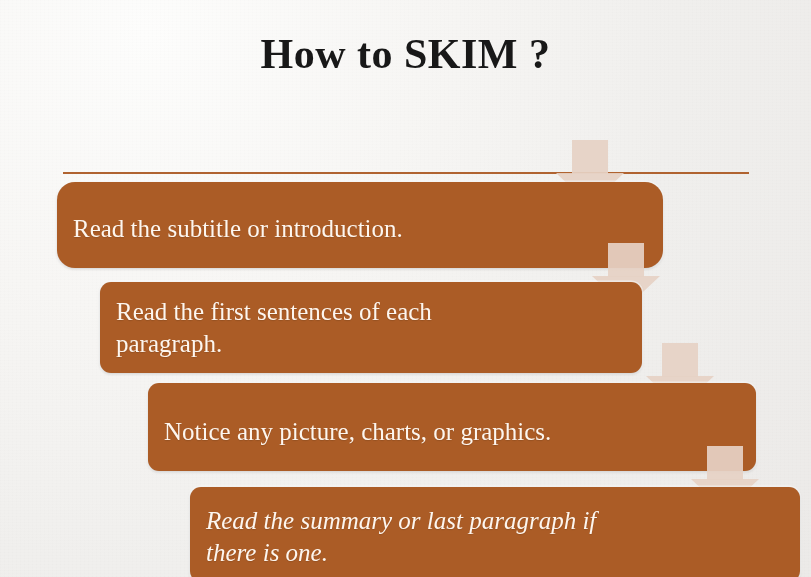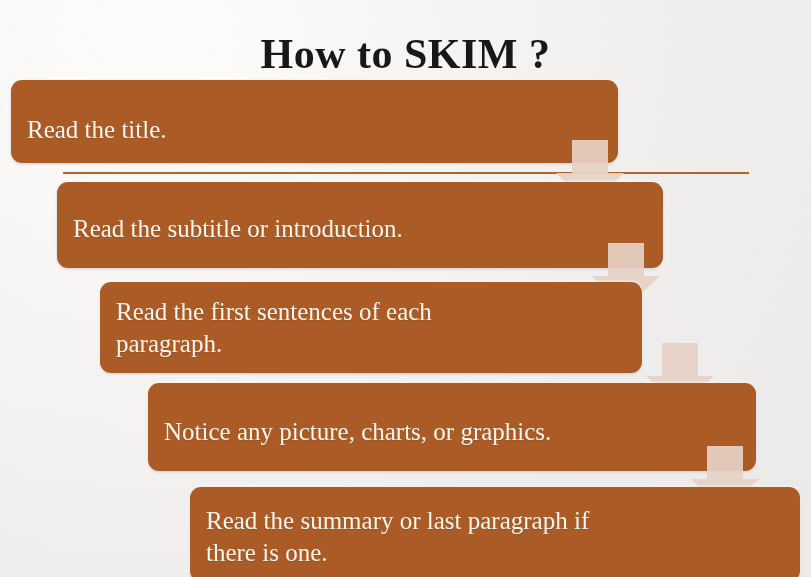--- a/index.html
+++ b/index.html
@@ -82,29 +82,29 @@
     box-shadow: 0 1px 3px rgba(0,0,0,0.18),
                 0 0 0 1.5px rgba(255,255,255,0.55);
     text-shadow: 0 1px 1px rgba(0,0,0,0.12);
   }
   .step-box .step-text {
     display: block;
     white-space: pre-line;
   }
 
   #box-1 { left: 11px;  top: 80px;  width: 607px; height: 83px;  z-index: 6; }
-  #box-2 { left: 57px;  top: 182px; width: 606px; height: 86px;  z-index: 8; }
+  #box-2 { left: 57px;  top: 182px; width: 606px; height: 86px;  z-index: 8; border-radius: 18px; }
   #box-3 { left: 100px; top: 282px; width: 542px; height: 91px;  z-index: 10; }
   #box-4 { left: 148px; top: 383px; width: 608px; height: 88px;  z-index: 12; padding-left: 16px; }
   #box-5 { left: 190px; top: 487px; width: 610px; height: 95px;  z-index: 14; }
 
   #box-1 .step-text { padding-top: 16px; }
   #box-2 .step-text { padding-top: 8px;  }
   #box-4 .step-text { padding-top: 10px; }
-  #box-5 .step-text { padding-top: 4px;  }
+  #box-5 .step-text { padding-top: 4px; font-style: italic;  }
 
   
   .connector-arrow {
     position: absolute;
     z-index: 7;
     pointer-events: none;
   }
   .connector-arrow .shaft {
     position: absolute;
     left: 16px;
@@ -133,23 +133,20 @@
 </style>
 </head>
 <body>
 
 <div id="slide">
 
   <h1 id="page-title">How to SKIM ?</h1>
 
   <div id="divider"></div>
 
-  <div class="step-box" id="box-1">
-    <span class="step-text">Read the title.</span>
-  </div>
 
   <div class="connector-arrow" id="arrow-1">
     <span class="shaft"></span>
     <span class="head"></span>
   </div>
 
   <div class="step-box" id="box-2">
     <span class="step-text">Read the subtitle or introduction.</span>
   </div>
 

